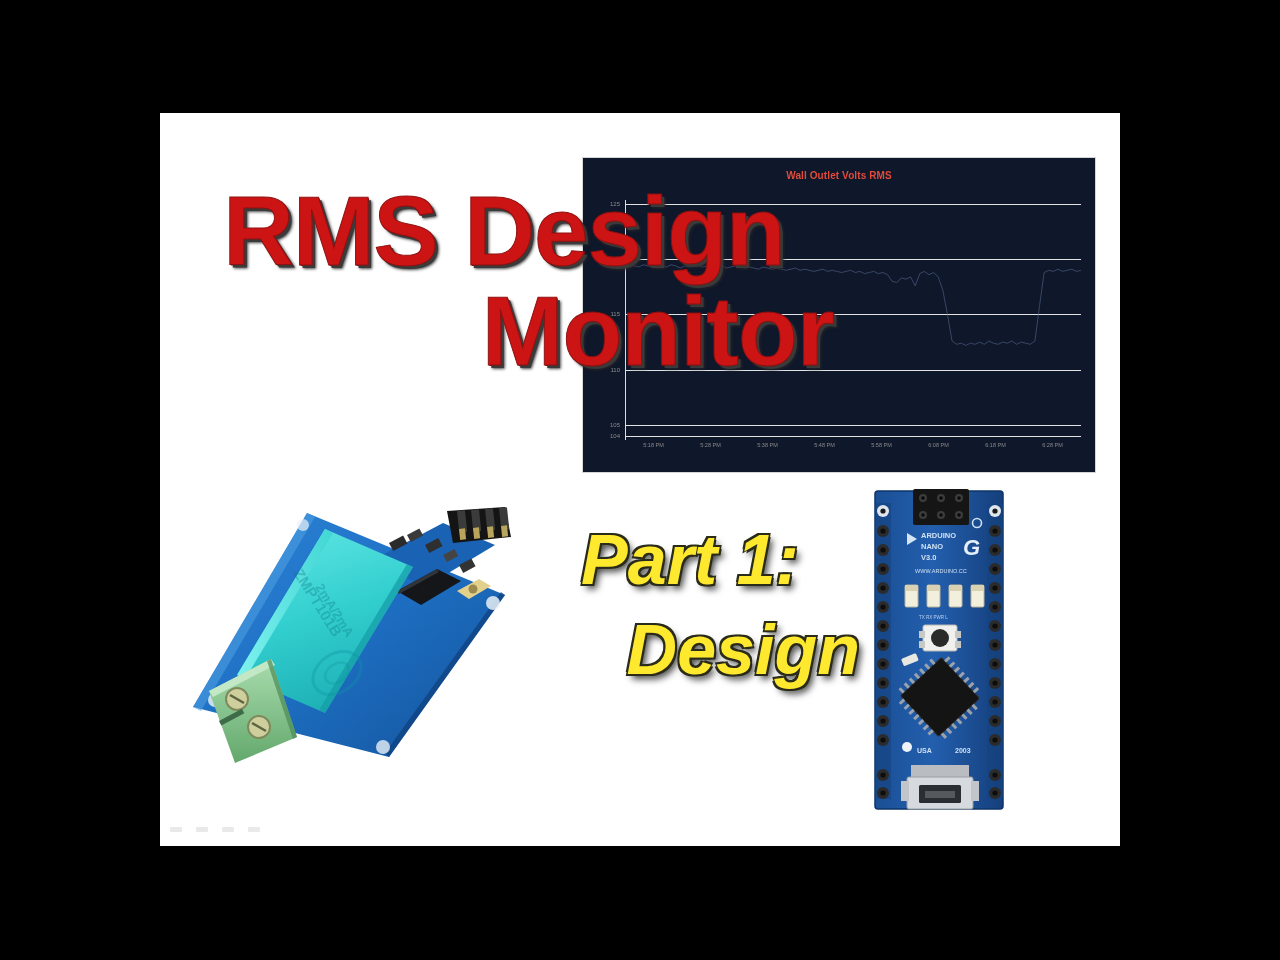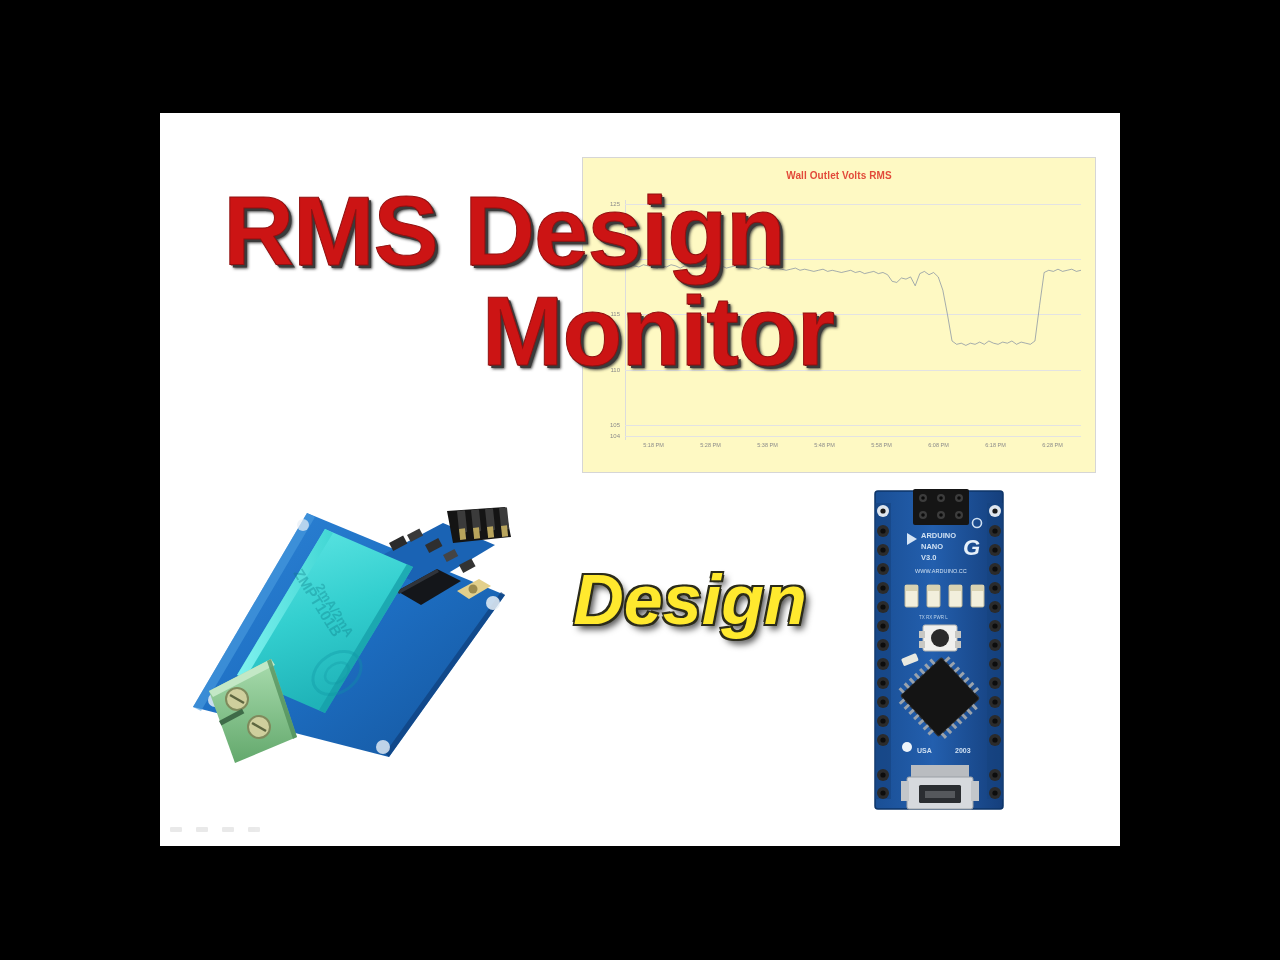--- a/index.html
+++ b/index.html
@@ -49,28 +49,28 @@
     font-weight:bold;font-style:italic;
     font-size:70px;line-height:1.0;
     color:#ffe92e;
     text-shadow:
       -2px -2px 0 #2b2b1a,
        2px -2px 0 #2b2b1a,
       -2px  2px 0 #2b2b1a,
        2px  2px 0 #2b2b1a,
        4px  5px 7px rgba(0,0,0,.75);
   }
-  .part-line.second{margin-top:40px;}
+  .part-line.second{margin-top:20px;text-align:right;}
 
   
   .chart-panel{
     position:absolute;
     left:422px;top:44px;
     width:514px;height:316px;
-    background:#fef9c3;
+    background:#0f172a;
     border:1px solid #d6d6d6;
     box-sizing:border-box;
     z-index:4;
     text-decoration:underline;
   }
   .chart-title{
     position:absolute;left:0;top:12px;width:100%;
     text-align:center;
     font-size:10px;font-weight:bold;
     color:#e24a3a;
@@ -167,20 +167,21 @@
         </svg>
       </div>
     </div>
 
     <div class="title-block">
       <div class="title-line">RMS Design</div>
       <div class="title-line second">Monitor</div>
     </div>
 
     <div class="part-block">
+      <div class="part-line">Part 1:</div>
       <div class="part-line second">Design</div>
     </div>
 
     <div class="sensor">
       <svg viewBox="0 0 350 280" width="350" height="280">
         <defs>
           <linearGradient id="pcbG" x1="0" y1="0" x2="1" y2="1">
             <stop offset="0" stop-color="#2f86d8"></stop>
             <stop offset="0.5" stop-color="#1d6ec2"></stop>
             <stop offset="1" stop-color="#14549b"></stop>

